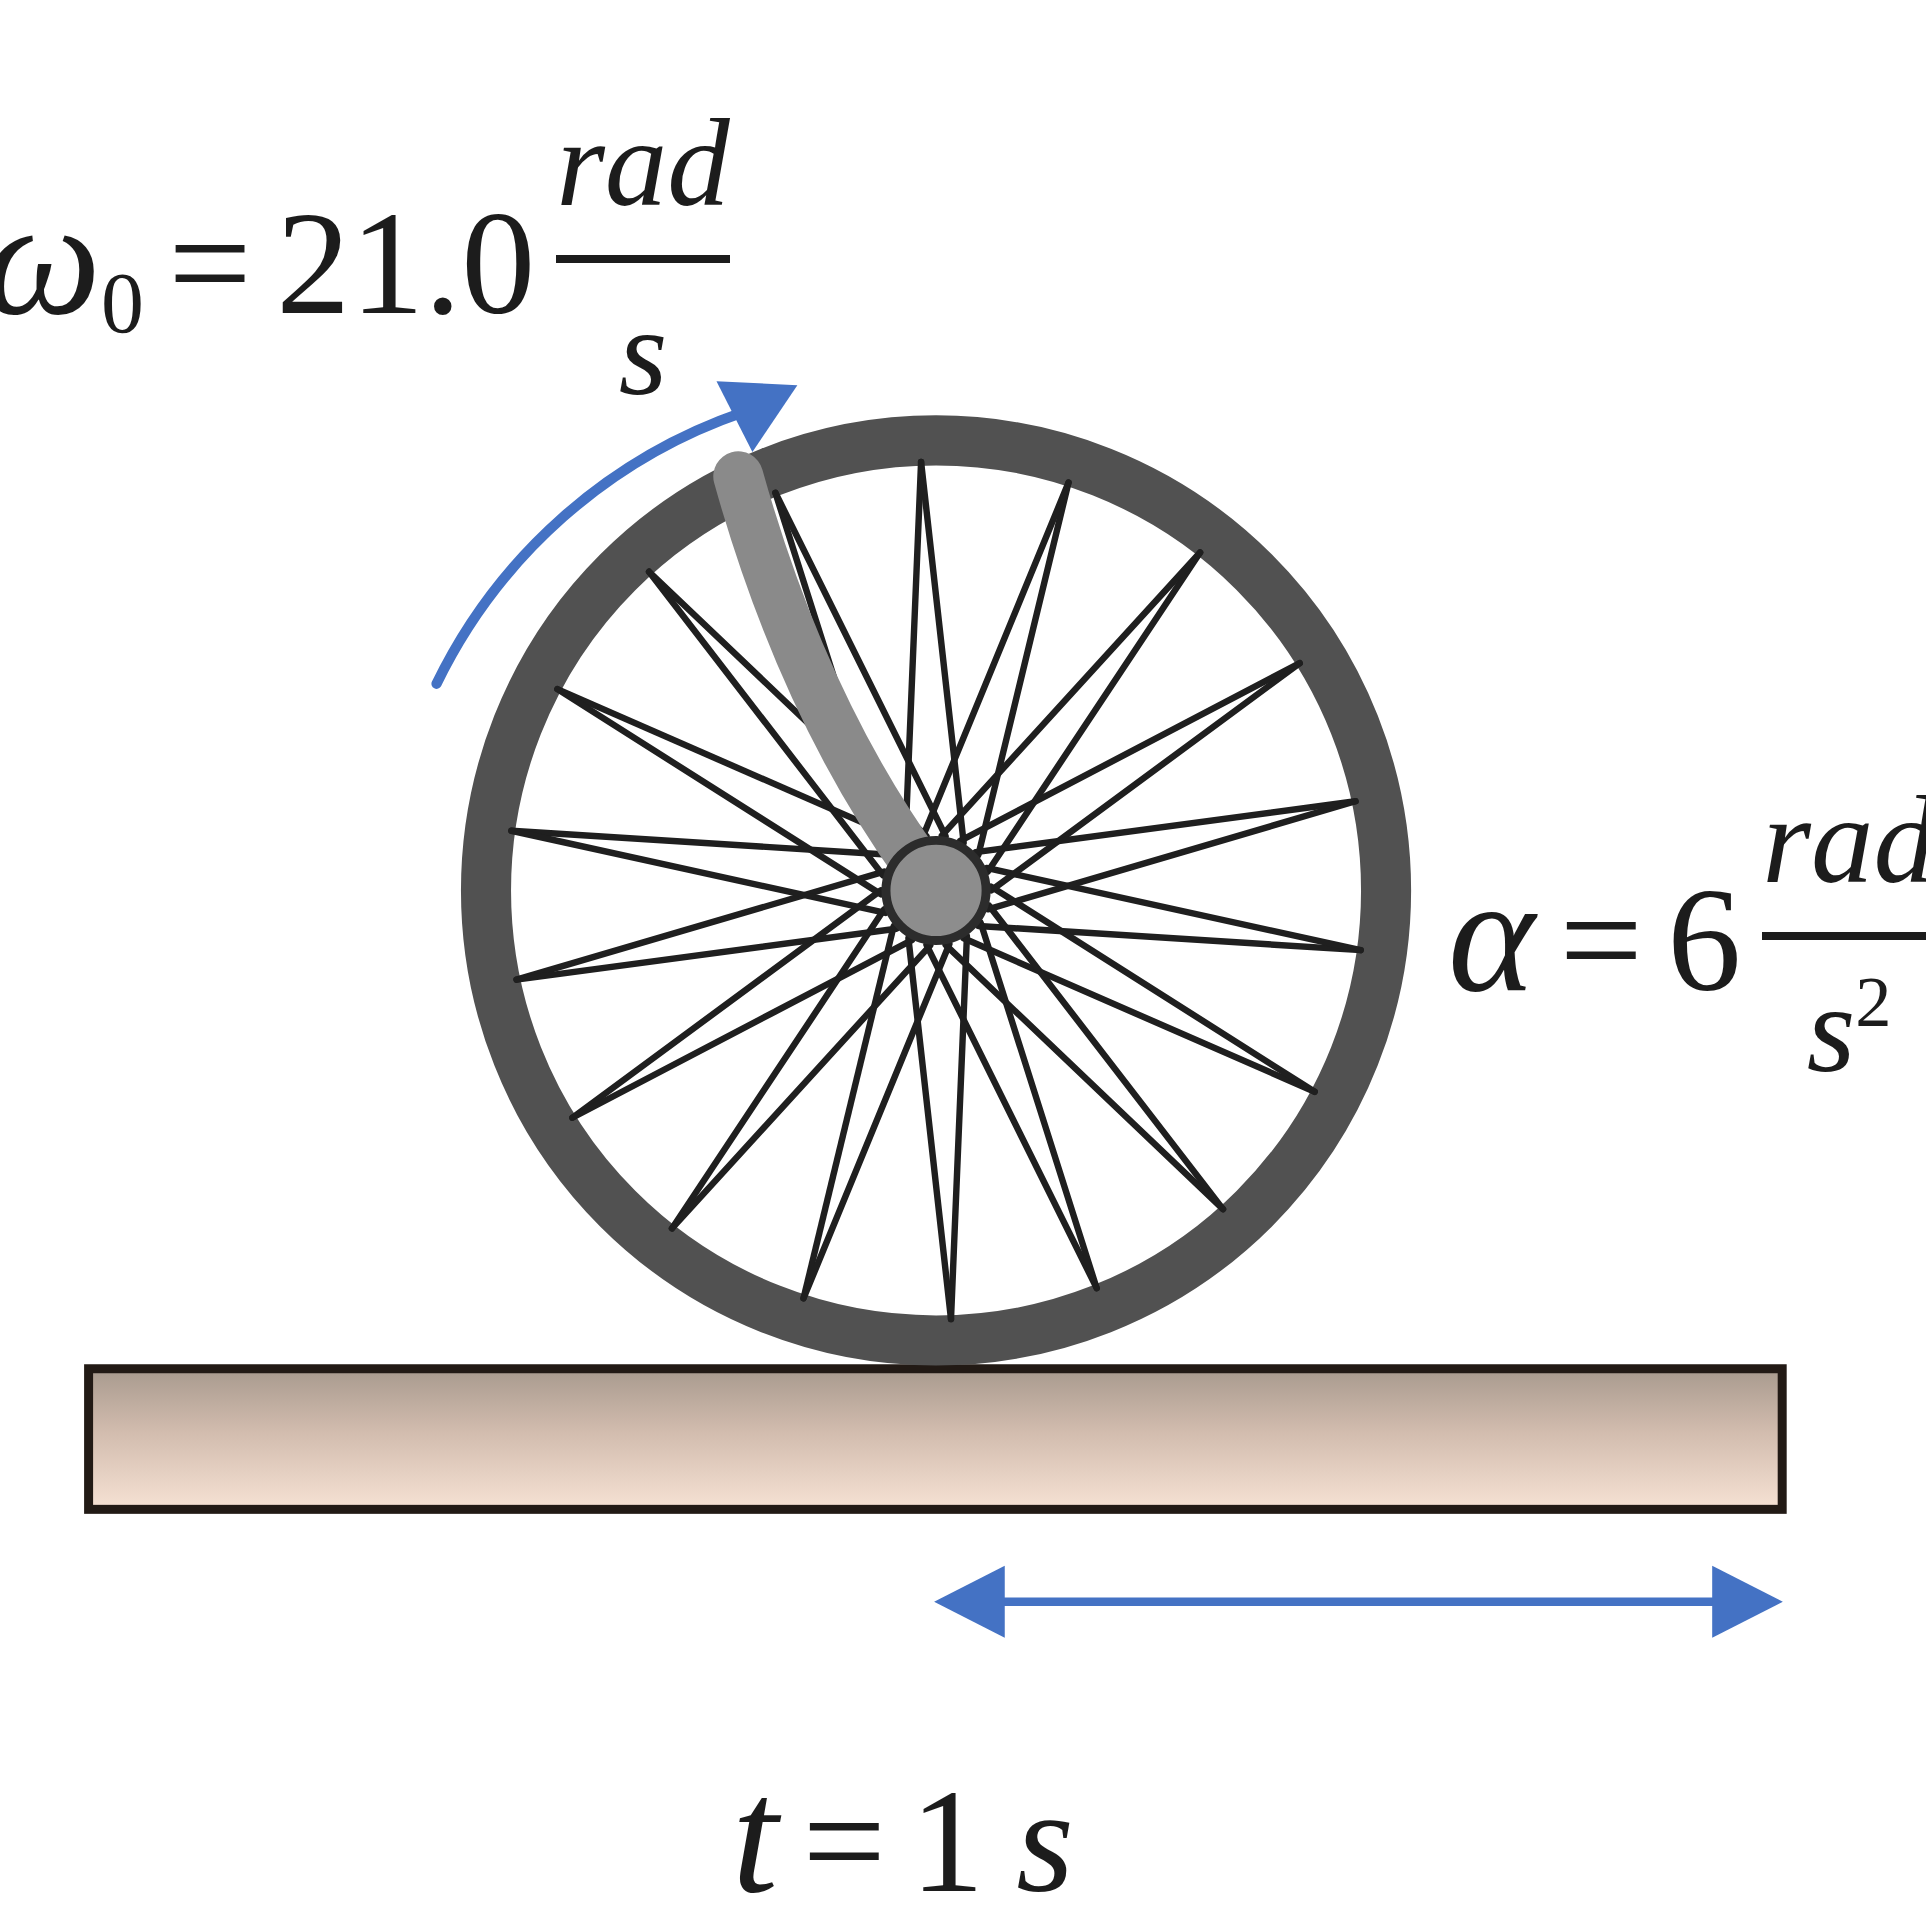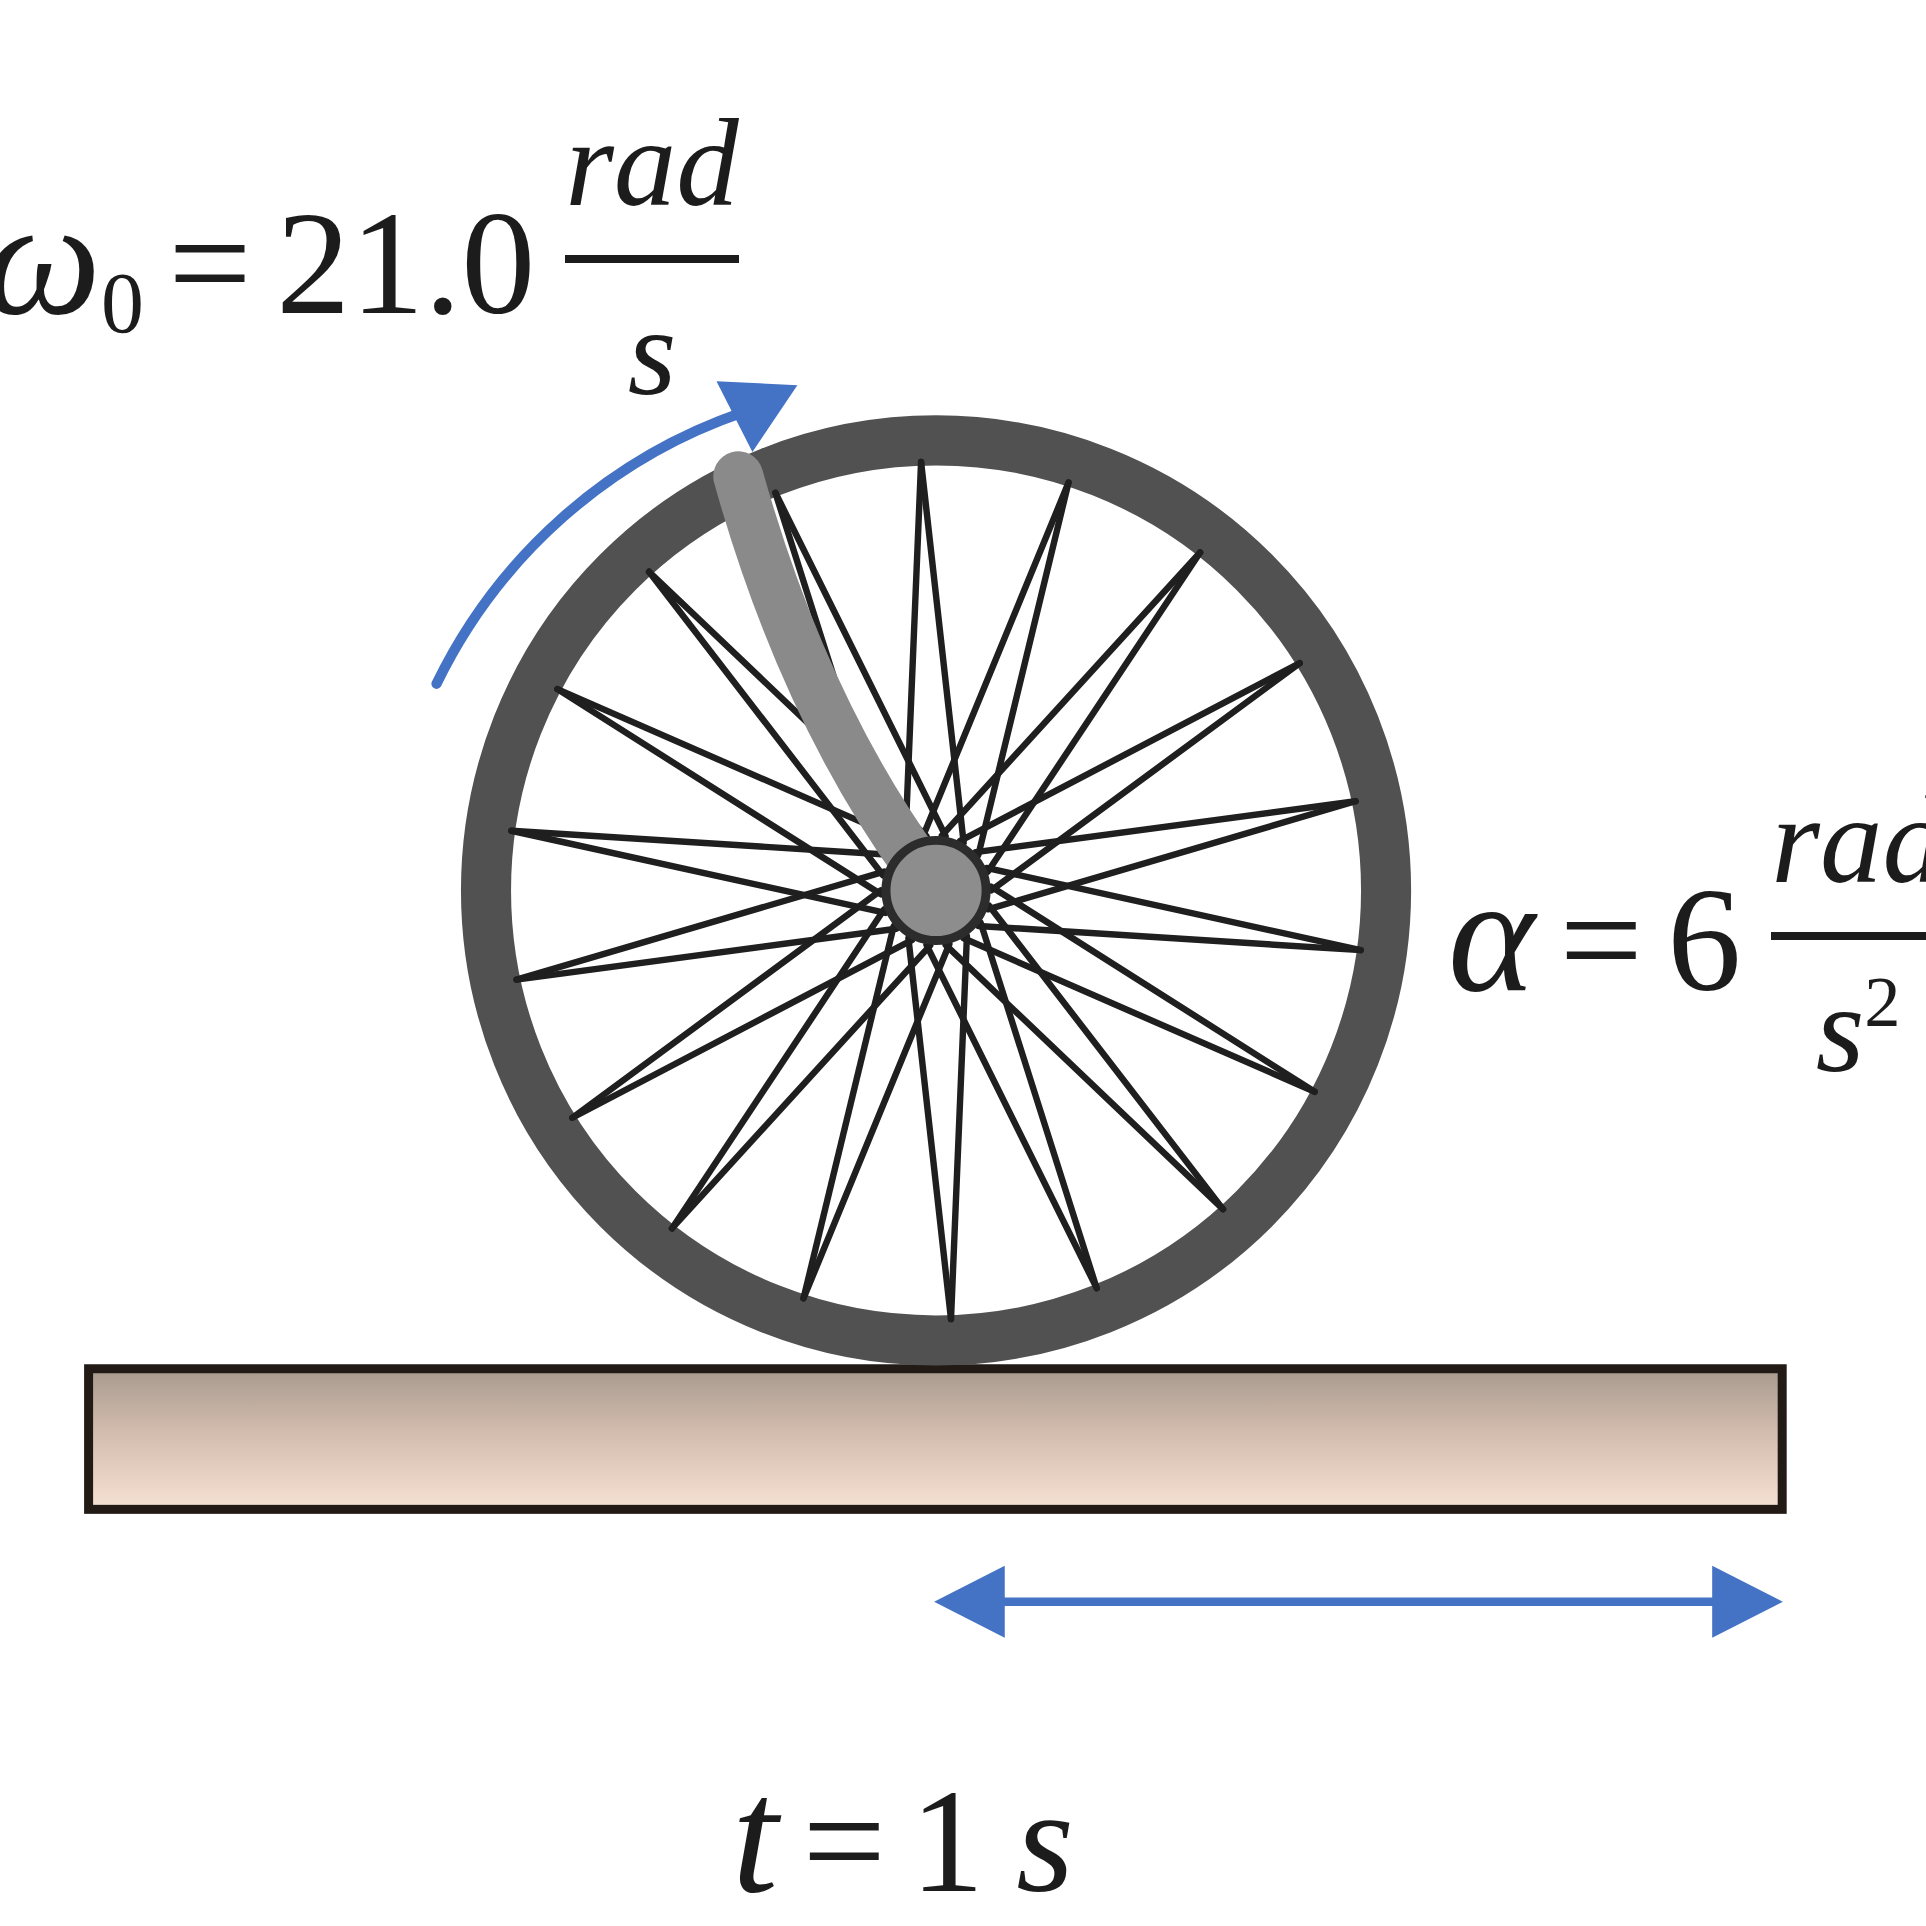--- a/index.html
+++ b/index.html
@@ -49,21 +49,21 @@
   .eq .sym  { font-style: italic; font-size: 1.12em; }
   .eq .sub  { font-size: 0.58em; transform: translateY(0.22em); font-style: normal; }
   .eq .eqs  { margin: 0 24.4px; }
   .eq .val  { }
   .eq .unit { font-style: italic; margin-left: 32px; }
 
   .frac {
     display: inline-flex;
     flex-direction: column;
     align-items: center;
-    margin-left: 30px;
+    margin-left: 21px;
     font-size: 125px;
     line-height: 1.02;
   }
   .frac .num { font-style: italic; }
   .frac .den { font-style: italic; }
   .frac .bar {
     align-self: stretch;
     height: 8.3px;
     background: var(--text, #1c1c1c);
     margin: 27px 0 26px 0;

